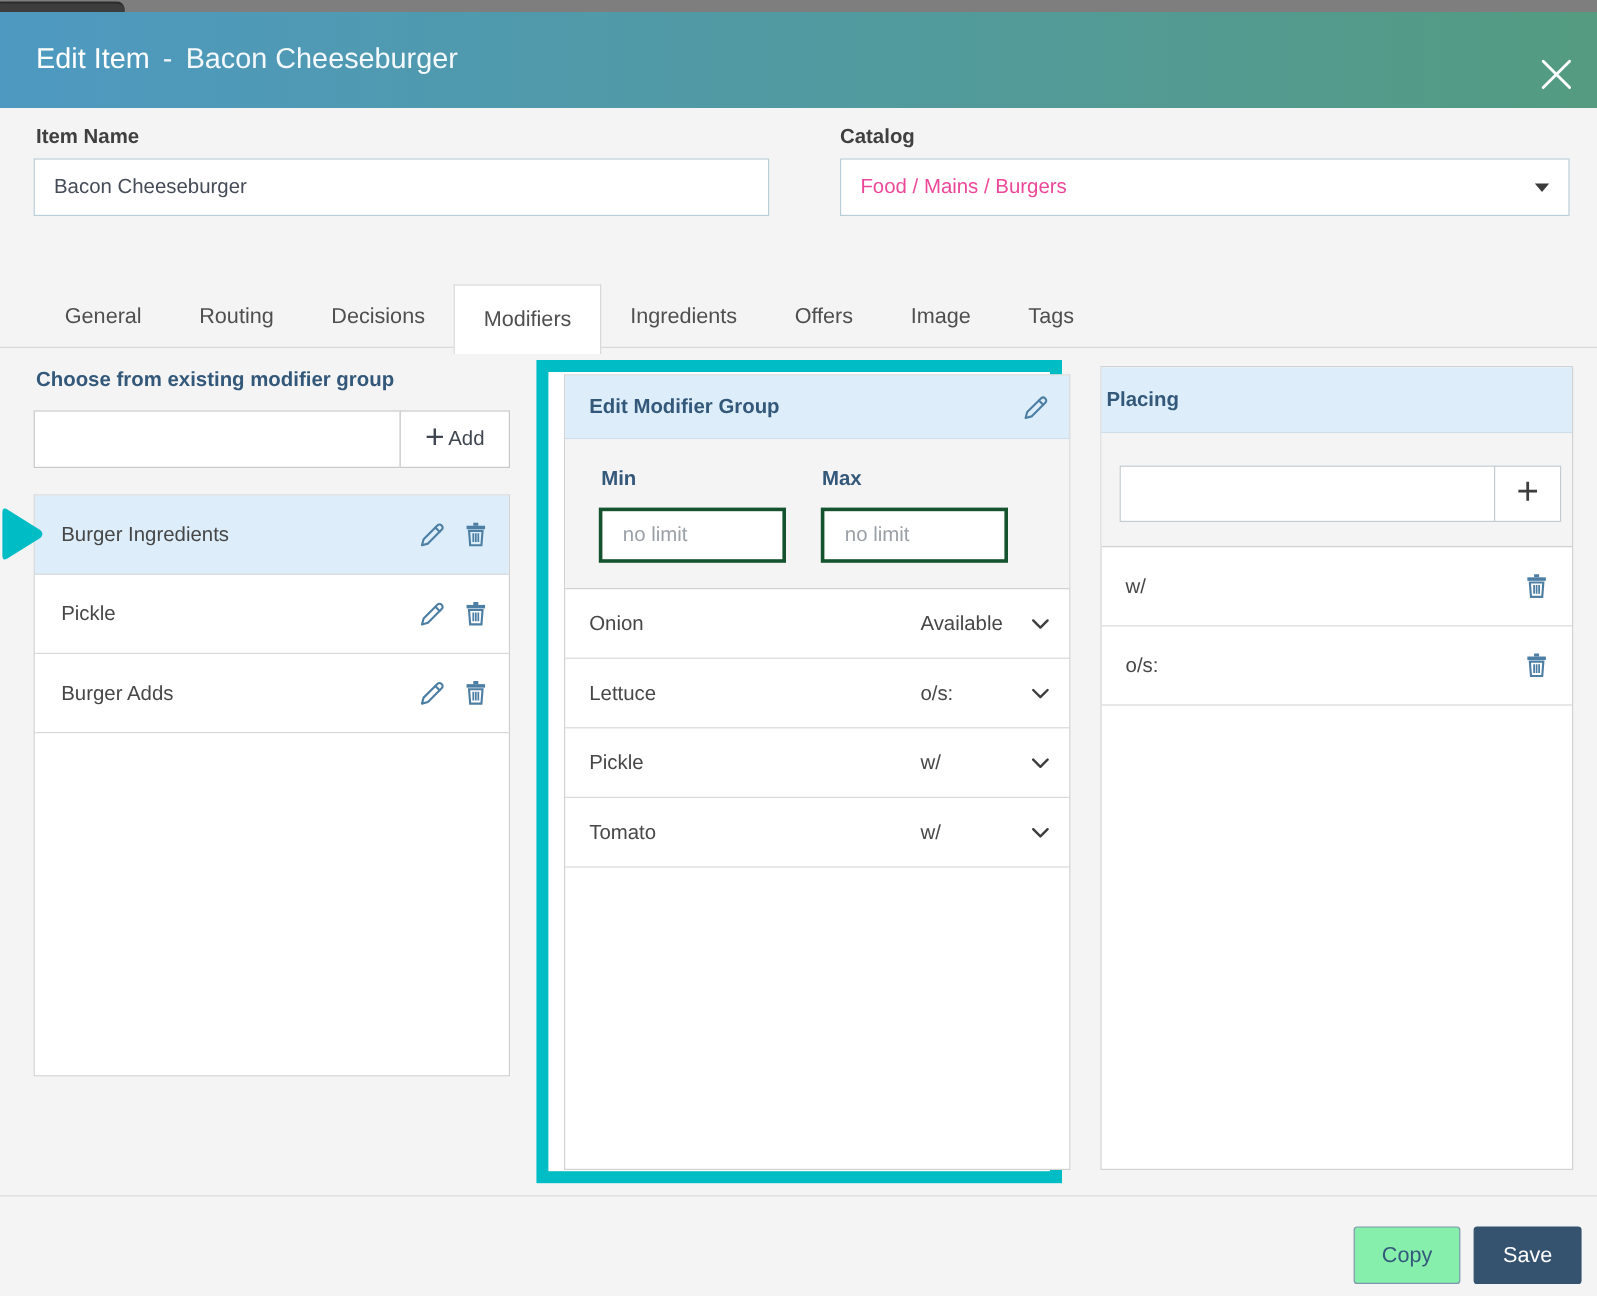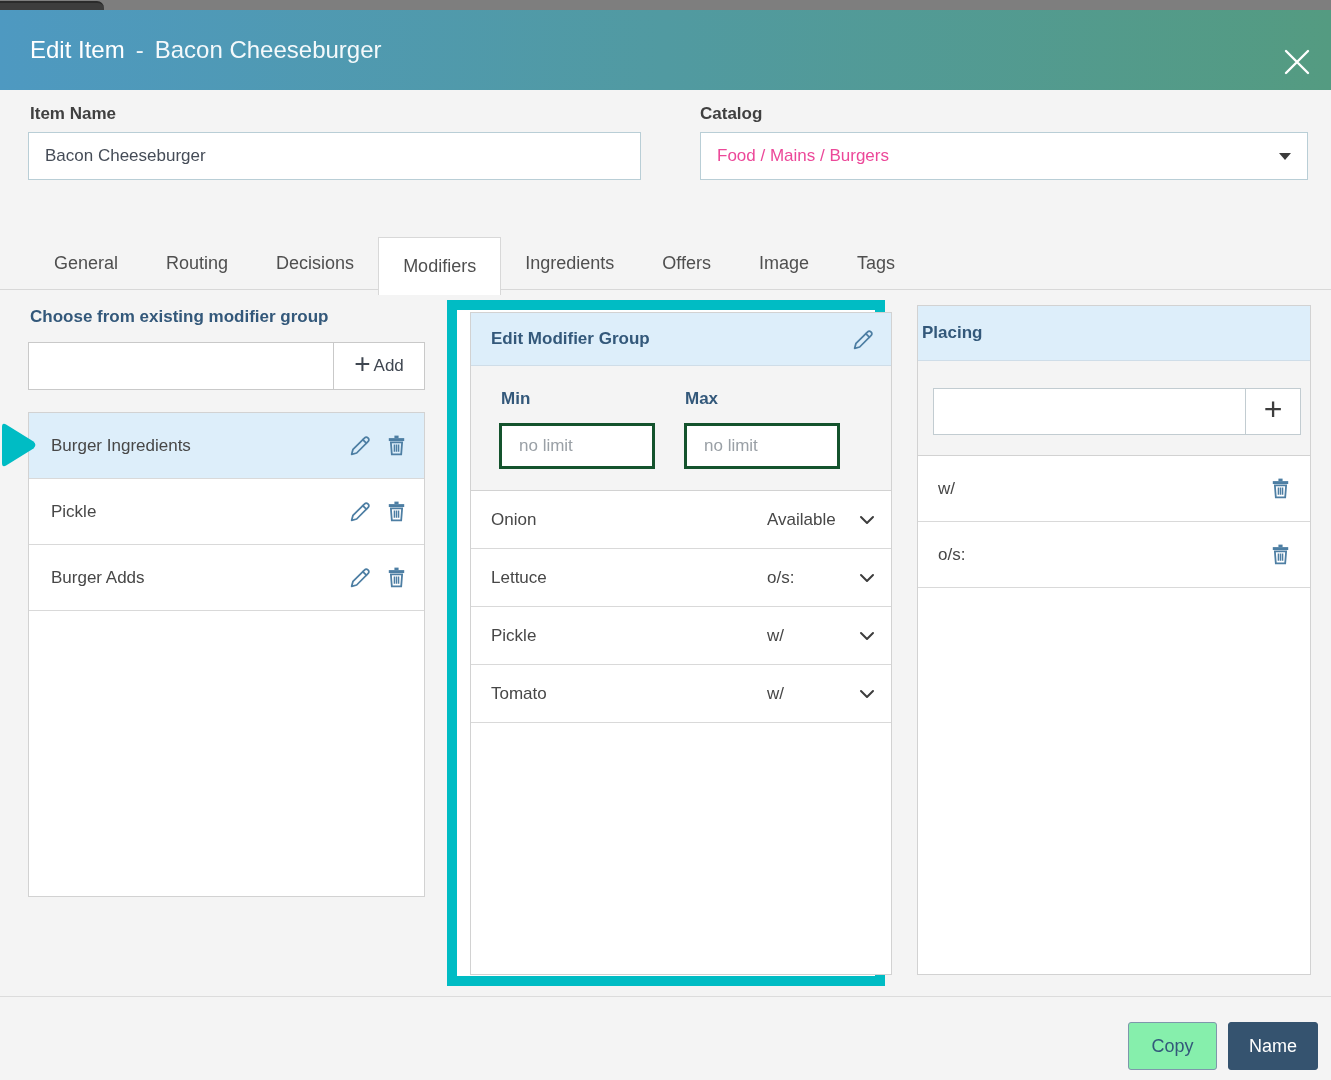--- a/index.html
+++ b/index.html
@@ -265,15 +265,15 @@
         <path d="M10 2.5h4v2.4h-4z" fill="#4d7ea3"></path>
           <rect x="4.6" y="4.9" width="14.8" height="2.8" fill="#4d7ea3"></rect>
         <path d="M6.6 9h10.8l-.9 11.5H7.5z" fill="none" stroke="#4d7ea3" stroke-width="1.7"></path>
         <path d="M10 11v7 M12 11v7 M14 11v7" stroke="#4d7ea3" stroke-width="1.4"></path>
       </svg>
     </div>
   </div>
 
   <div class="footer-divider"></div>
   <div class="btn copy-btn">Copy</div>
-  <div class="btn save-btn">Name</div>
+  <div class="btn save-btn">Save</div>
 
 </div>
 
 </body></html>

